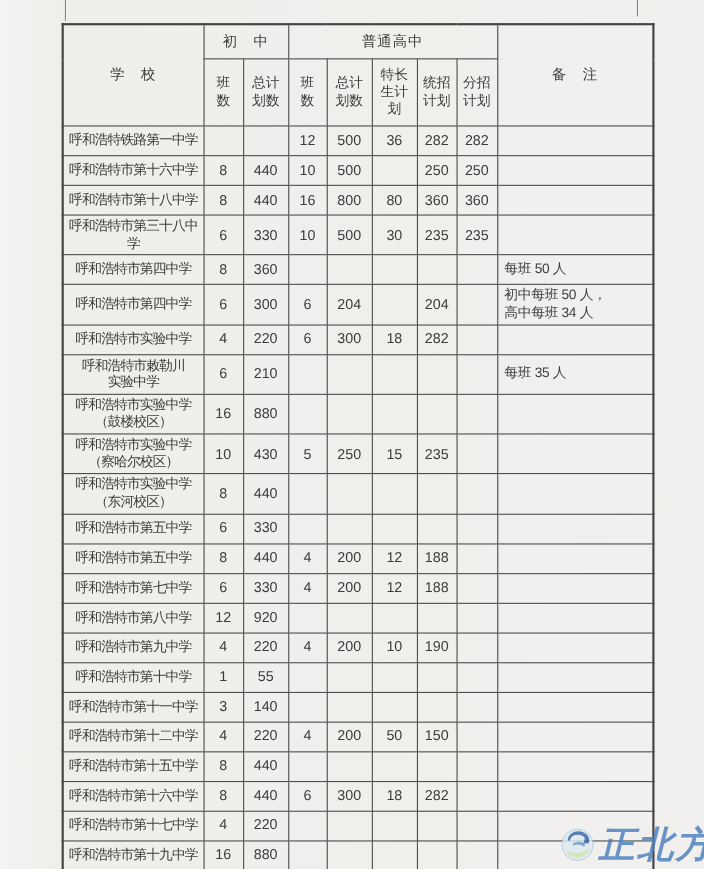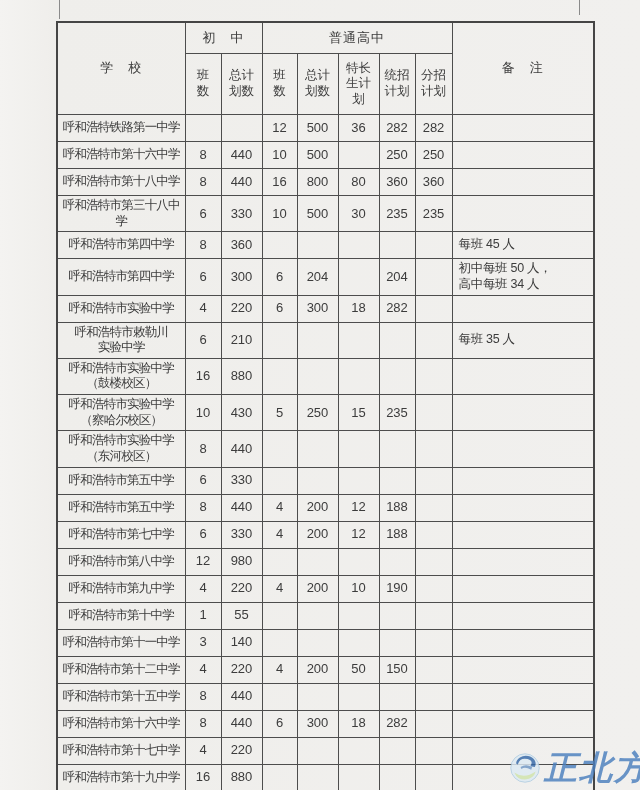--- a/index.html
+++ b/index.html
@@ -147,21 +147,21 @@
       </tr>
       <tr>
         <td class="c-school">呼和浩特市第四中学</td>
         <td class="c-jr_classes">8</td>
         <td class="c-jr_total">360</td>
         <td class="c-hs_classes sep"></td>
         <td class="c-hs_total"></td>
         <td class="c-hs_special"></td>
         <td class="c-hs_unified"></td>
         <td class="c-hs_allocated"></td>
-        <td class="c-remark">每班 45 人</td>
+        <td class="c-remark">每班 50 人</td>
       </tr>
       <tr>
         <td class="c-school">呼和浩特市第四中学</td>
         <td class="c-jr_classes">6</td>
         <td class="c-jr_total">300</td>
         <td class="c-hs_classes sep">6</td>
         <td class="c-hs_total">204</td>
         <td class="c-hs_special"></td>
         <td class="c-hs_unified">204</td>
         <td class="c-hs_allocated"></td>
@@ -256,21 +256,21 @@
         <td class="c-hs_classes sep">4</td>
         <td class="c-hs_total">200</td>
         <td class="c-hs_special">12</td>
         <td class="c-hs_unified">188</td>
         <td class="c-hs_allocated"></td>
         <td class="c-remark"></td>
       </tr>
       <tr>
         <td class="c-school">呼和浩特市第八中学</td>
         <td class="c-jr_classes">12</td>
-        <td class="c-jr_total">980</td>
+        <td class="c-jr_total">920</td>
         <td class="c-hs_classes sep"></td>
         <td class="c-hs_total"></td>
         <td class="c-hs_special"></td>
         <td class="c-hs_unified"></td>
         <td class="c-hs_allocated"></td>
         <td class="c-remark"></td>
       </tr>
       <tr>
         <td class="c-school">呼和浩特市第九中学</td>
         <td class="c-jr_classes">4</td>

